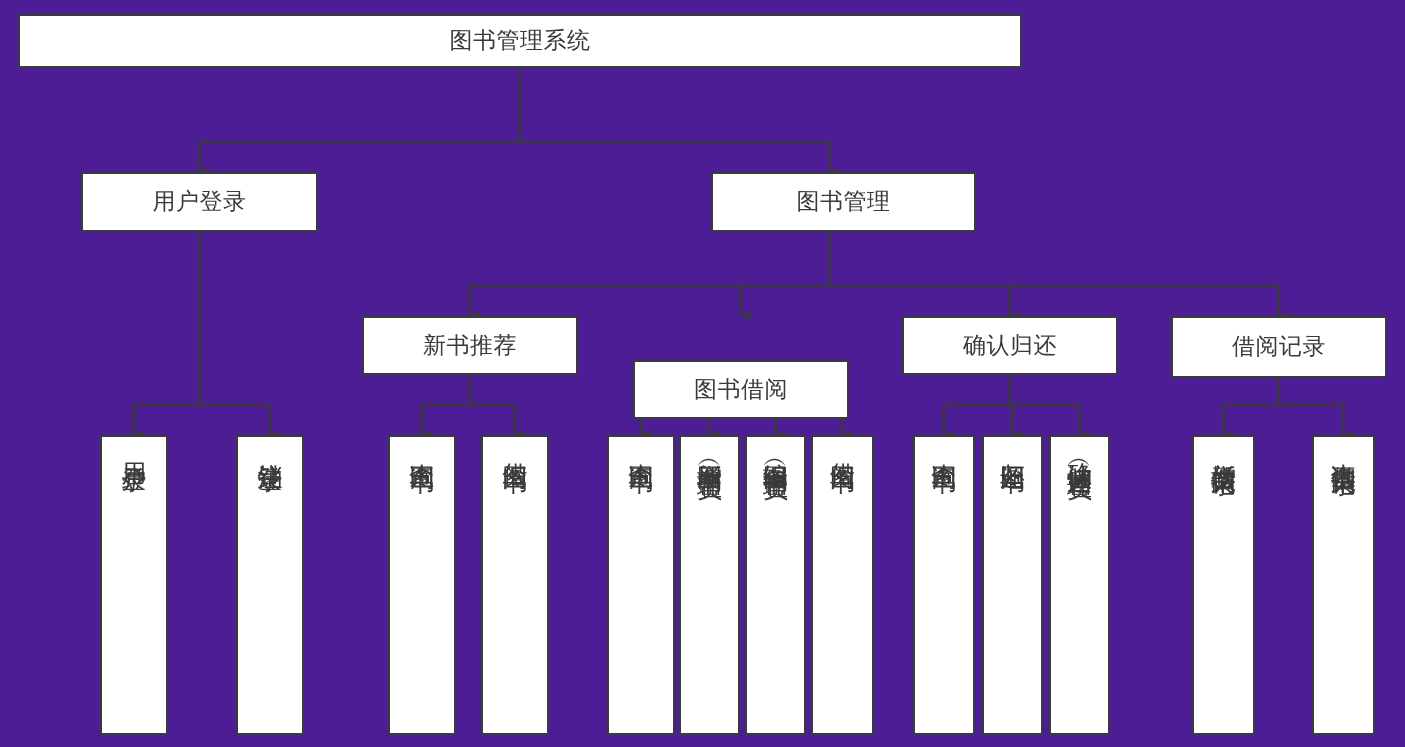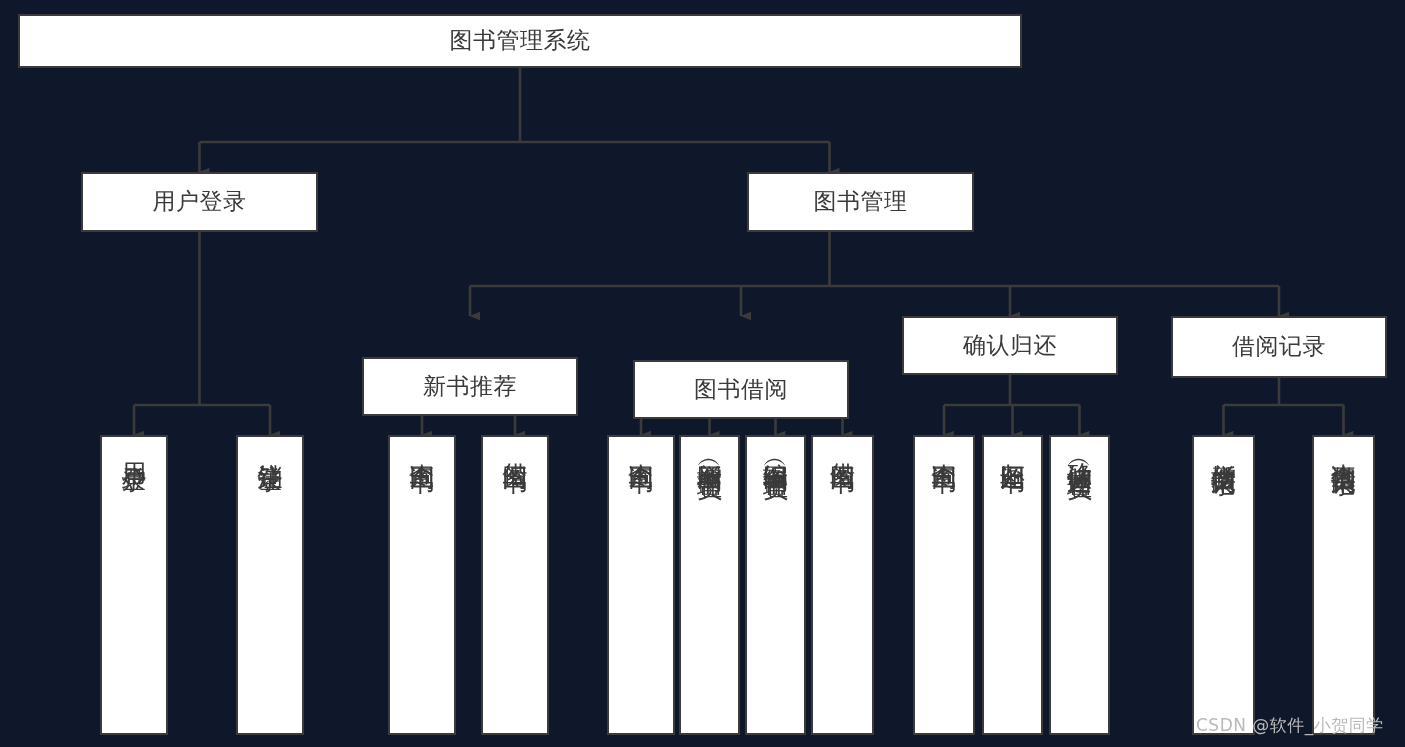--- a/index.html
+++ b/index.html
@@ -5,21 +5,21 @@
 <style>
   html, body {
     margin: 0;
     padding: 0;
     background: #ffffff;
   }
   #canvas {
     position: relative;
     width: 1405px;
     height: 747px;
-    background: #0f172a;
+    background: #4c1d95;
     font-family: "DejaVu Sans", "Liberation Sans", sans-serif;
     overflow: hidden;
   }
   svg.links {
     position: absolute;
     left: 0;
     top: 0;
     width: 1405px;
     height: 747px;
     pointer-events: none;
@@ -115,24 +115,24 @@
       </g>
   </svg>
 
   <div id="node-layer">
       <div class="node root horiz" style="left: 18px; top: 14px; width: 1004px; height: 54px;">
         <span class="node-label">图书管理系统</span>
       </div>
       <div class="node horiz" style="left: 81px; top: 172px; width: 237px; height: 60px;">
         <span class="node-label">用户登录</span>
       </div>
-      <div class="node horiz" style="left: 711px; top: 172px; width: 227px; height: 60px; margin-left: 36px;">
+      <div class="node horiz" style="left: 711px; top: 172px; width: 265px; height: 60px;">
         <span class="node-label">图书管理</span>
       </div>
-      <div class="node horiz" style="left: 362px; top: 316px; width: 216px; height: 59px; margin-top: 41px;">
+      <div class="node horiz" style="left: 362px; top: 316px; width: 216px; height: 59px;">
         <span class="node-label">新书推荐</span>
       </div>
       <div class="node horiz" style="left: 633px; top: 316px; width: 216px; height: 59px; margin-top: 44px;">
         <span class="node-label">图书借阅</span>
       </div>
       <div class="node horiz" style="left: 902px; top: 316px; width: 216px; height: 59px;">
         <span class="node-label">确认归还</span>
       </div>
       <div class="node horiz" style="left: 1171px; top: 316px; width: 216px; height: 62px;">
         <span class="node-label">借阅记录</span>
@@ -171,14 +171,13 @@
         <span class="node-label">确认归还（管理员）</span>
       </div>
       <div class="node vert" style="left: 1192px; top: 435px; width: 63px; height: 300px;">
         <span class="node-label">新增借阅记录</span>
       </div>
       <div class="node vert" style="left: 1312px; top: 435px; width: 63px; height: 300px;">
         <span class="node-label">查询借阅记录</span>
       </div>
     </div>
 
-  <div class="watermark" style="left:1196px; top:714px;">CSDN @软件_小贺同学</div>
 </div>
 
 </body></html>

